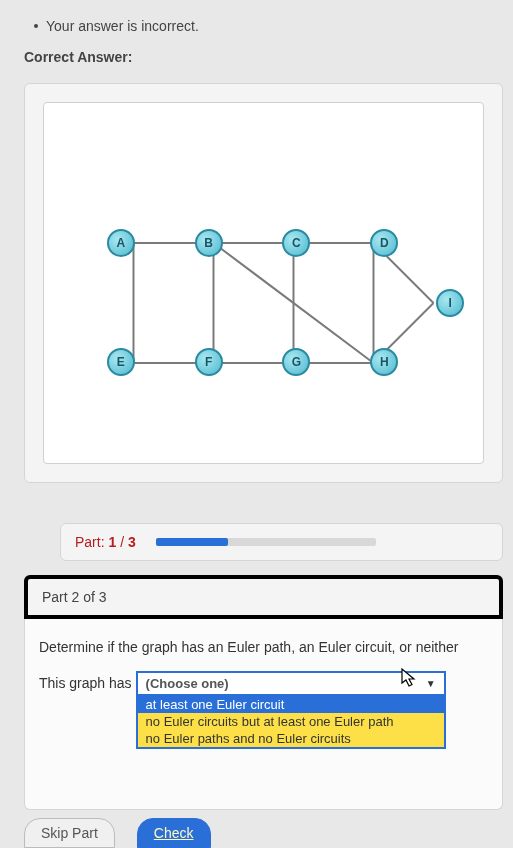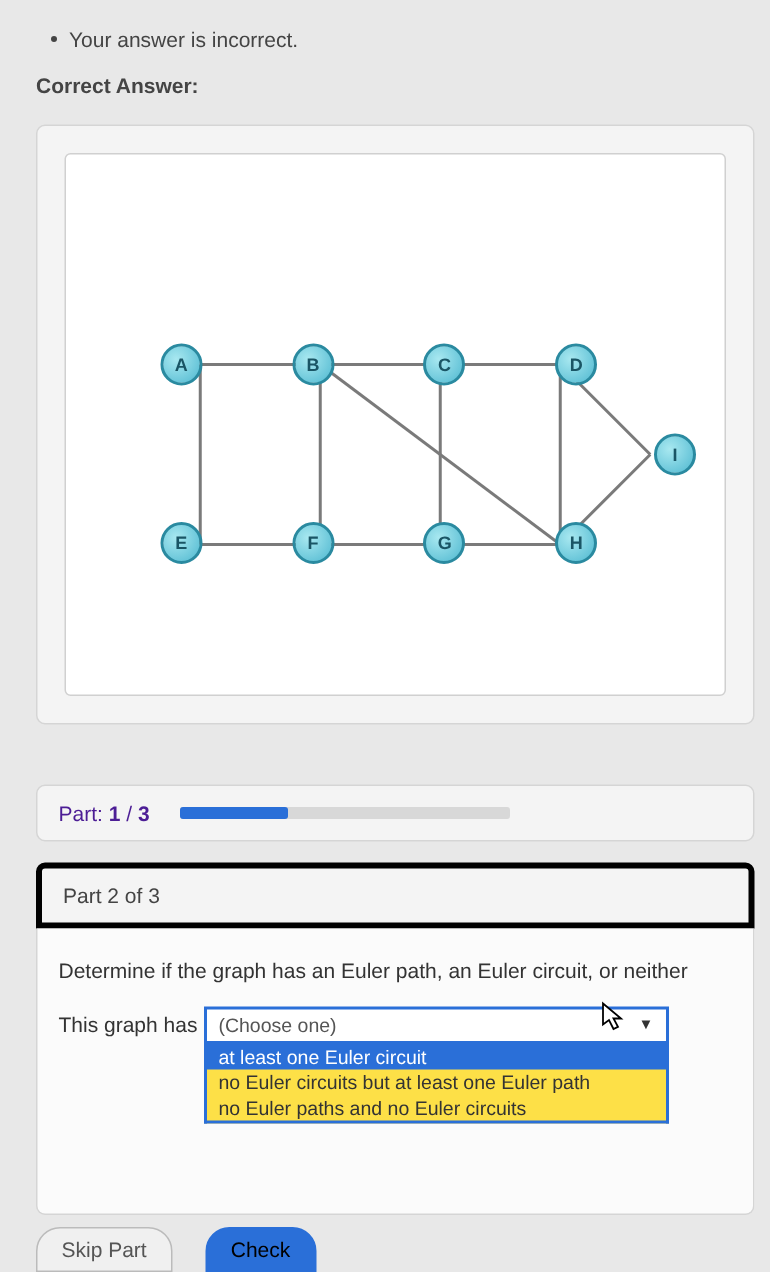--- a/index.html
+++ b/index.html
@@ -72,21 +72,22 @@
     .progress-card {
       margin-top: 40px;
       background: #f4f4f4;
       border: 1px solid #d5d5d5;
       border-radius: 6px;
       padding: 10px 14px;
       display: flex;
       align-items: center;
       gap: 20px;
       font-size: 14px;
-      color: #4c1d95;
+      color: #b91c1c;
+      margin-left: 36px;
     }
     .progress-bar {
       flex: 1;
       height: 8px;
       background: #d8d8d8;
       border-radius: 2px;
       position: relative;
       max-width: 220px;
     }
     .progress-fill {
@@ -124,20 +125,21 @@
     .dropdown-closed {
       border: 2px solid #2a6fd8;
       background: #fff;
       padding: 3px 8px;
       font-size: 13px;
       color: #555;
       cursor: pointer;
       display: flex;
       justify-content: space-between;
       align-items: center;
+      font-weight: bold;
     }
     .dropdown-arrow { font-size: 10px; color: #333; }
     .dropdown-list {
       border: 2px solid #2a6fd8;
       border-top: none;
       background: #fde047;
     }
     .dropdown-item {
       padding: 1px 8px;
       font-size: 13px;
@@ -164,21 +166,21 @@
       gap: 22px;
     }
     .btn {
       padding: 6px 16px;
       border-radius: 16px 16px 0 0;
       font-size: 14px;
       cursor: pointer;
       border: 1px solid #bbb;
     }
     .btn-skip { background: #f0f0f0; color: #555; }
-    .btn-check { background: #2a6fd8; color: #000000; border-color: #2a6fd8; }
+    .btn-check { background: #2a6fd8; color: #fef9c3; border-color: #2a6fd8; text-decoration: underline; }
   </style>
 </head>
 <body>
 
 <div class="page">
   <div class="feedback-line">
     <span class="bullet"></span>
     <span>Your answer is incorrect.</span>
   </div>
   <div class="correct-answer">Correct Answer:</div>

